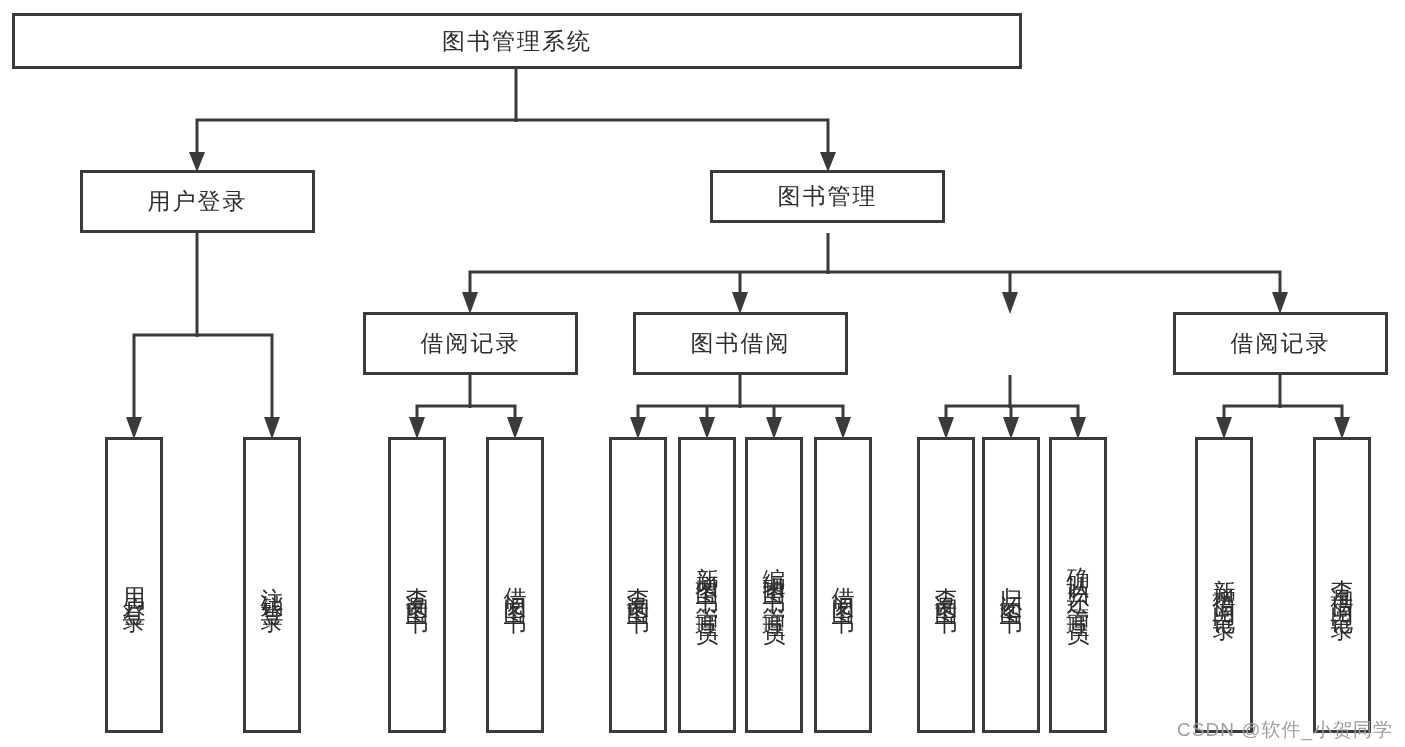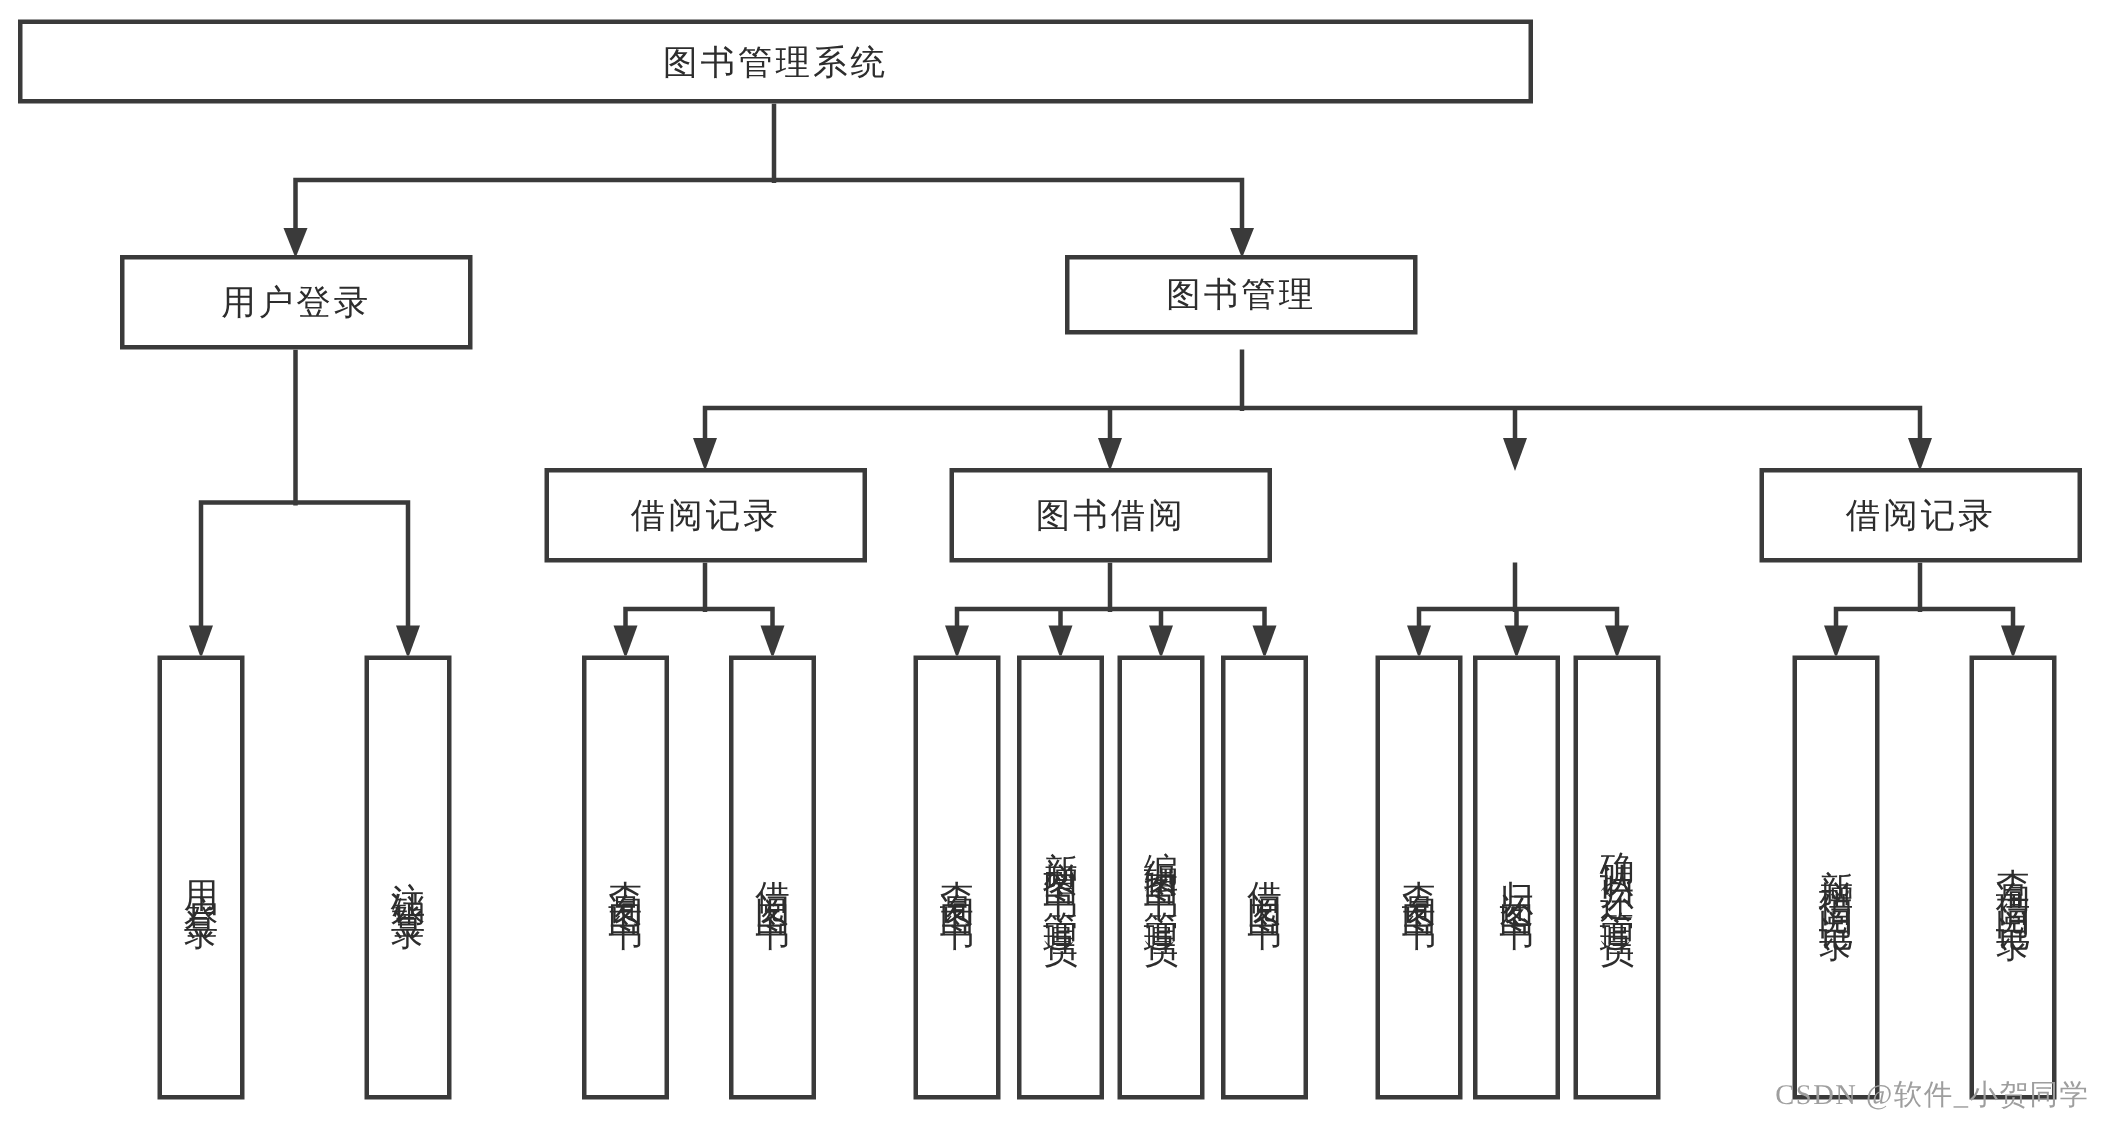--- a/index.html
+++ b/index.html
@@ -38,21 +38,20 @@
     letter-spacing: 8px;
   }
   .watermark {
     position: absolute;
     right: 12px;
     bottom: 4px;
     font-size: 19px;
     color: #9e9e9e;
     letter-spacing: 1px;
     white-space: nowrap;
-    font-family: Liberation Serif, serif;
   }
 </style>
 </head>
 <body>
 
 <div class="stage">
 
   <svg class="connectors" viewBox="0 0 1405 747">
 
     <path d="M516 69 V122 M197 154 V120 H828 V154" fill="none" stroke-width="3" stroke="#3a3a3a"></path>

